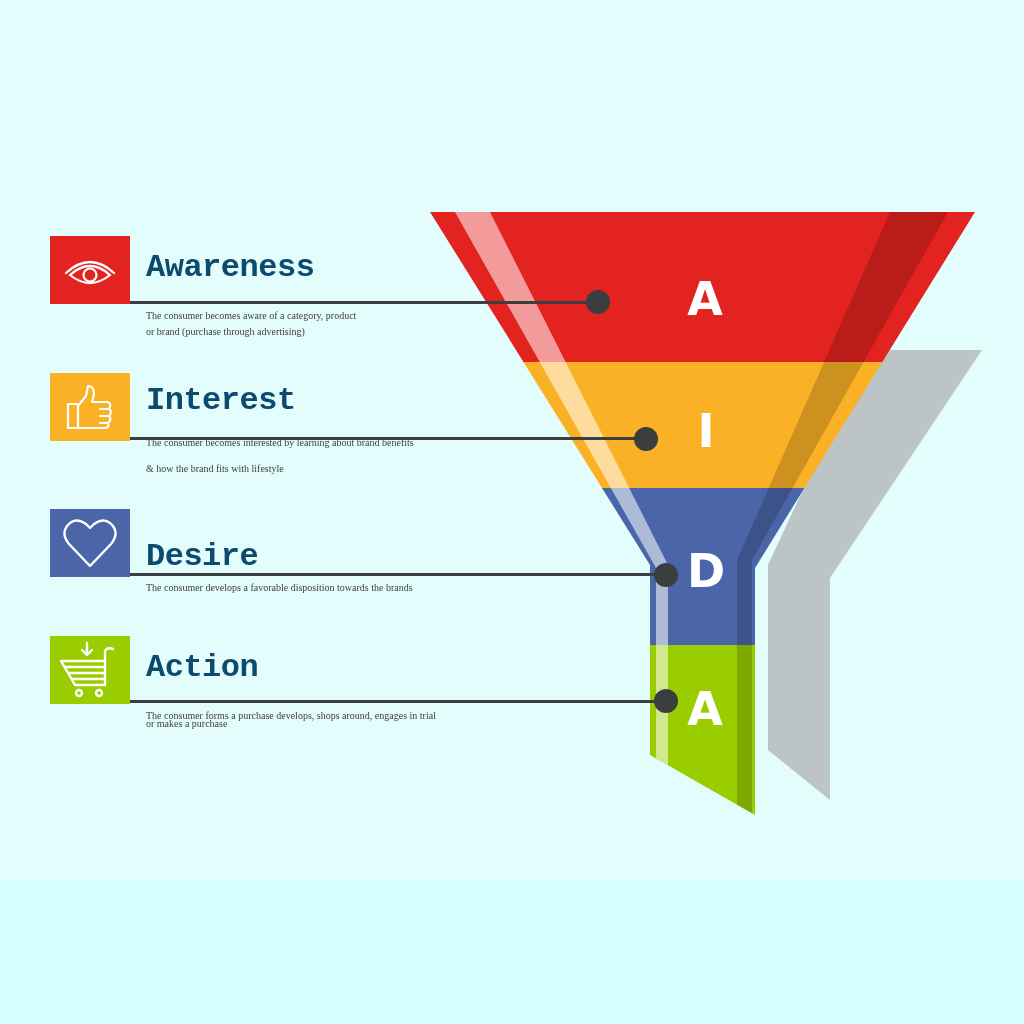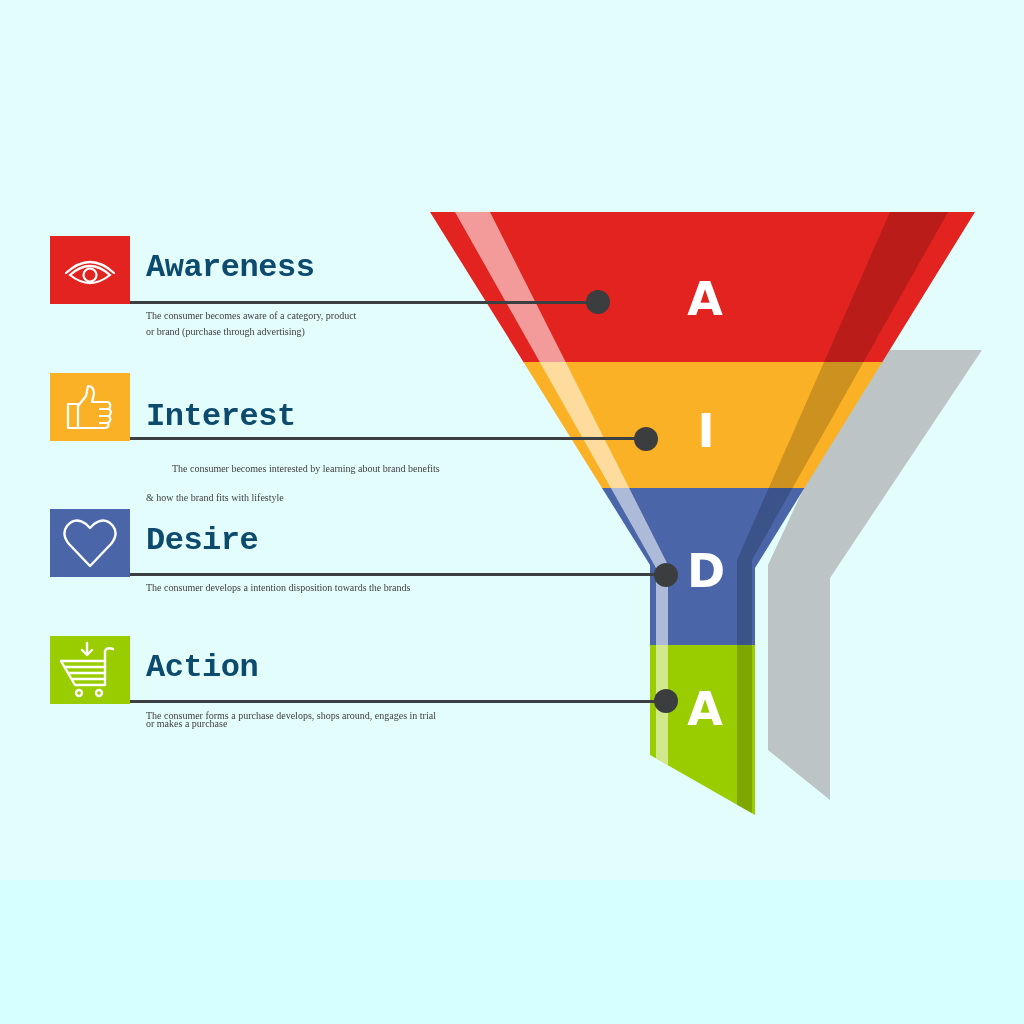--- a/index.html
+++ b/index.html
@@ -60,35 +60,35 @@
 <div class="dot" style="left:586px;top:290px;"></div>
 
 <div class="stage" style="top:373px;">
   <div class="icon-box" style="background:#fbb126;">
     <svg width="52" height="50" viewBox="0 0 52 50" fill="none" stroke="#fff" stroke-width="2.2" stroke-linejoin="round" stroke-linecap="round">
       <rect x="4" y="22" width="10" height="24"></rect>
       <path d="M14 24 L22 14 L24 4 Q30 4 30 12 L28 20 L44 20 Q48 22 45 27 Q49 30 45 34 Q48 38 44 41 Q46 46 40 46 L14 46"></path>
       <path d="M36 27 L45 27 M36 34 L45 34 M36 41 L44 41"></path>
     </svg>
   </div>
-  <div class="title" style="top:28px;">Interest</div>
-  <div class="desc" style="top:88px;margin-left:26px;">The consumer becomes interested by learning about brand benefits</div>
-  <div class="desc" style="top:88px;margin-top:29px;">&amp; how the brand fits with lifestyle</div>
+  <div class="title" style="top:12px;">Interest</div>
+  <div class="desc" style="top:62px;">The consumer becomes interested by learning about brand benefits</div>
+  <div class="desc" style="top:88px;">&amp; how the brand fits with lifestyle</div>
 </div>
 <div class="rule" style="left:130px;top:437px;width:515px;"></div>
 <div class="dot" style="left:634px;top:427px;"></div>
 
 <div class="stage" style="top:509px;">
   <div class="icon-box" style="background:#4a66a8;">
     <svg width="58" height="54" viewBox="0 0 58 54" fill="none" stroke="#fff" stroke-width="2.4" stroke-linejoin="round">
       <path d="M29 50 L8 28 Q0 18 6 10 Q14 0 25 8 L29 12 L33 8 Q44 0 52 10 Q58 18 50 28 Z"></path>
     </svg>
   </div>
-  <div class="title" style="top:16px;">Desire</div>
-  <div class="desc" style="top:71px;">The consumer develops a intention disposition towards the brands</div>
+  <div class="title" style="top:32px;">Desire</div>
+  <div class="desc" style="top:71px;">The consumer develops a favorable disposition towards the brands</div>
 </div>
 <div class="rule" style="left:130px;top:573px;width:535px;"></div>
 <div class="dot" style="left:654px;top:563px;"></div>
 
 <div class="stage" style="top:636px;">
   <div class="icon-box" style="background:#9acd00;">
     <svg width="62" height="58" viewBox="0 0 62 58" fill="none" stroke="#fff" stroke-width="2.4" stroke-linecap="round" stroke-linejoin="round">
       <path d="M28 2 L28 14 M23 9 L28 14 L33 9"></path>
       <path d="M2 20 L46 20 L46 10 Q48 6 54 8"></path>
       <path d="M6 26 L46 26 M10 32 L46 32 M14 38 L46 38"></path>

